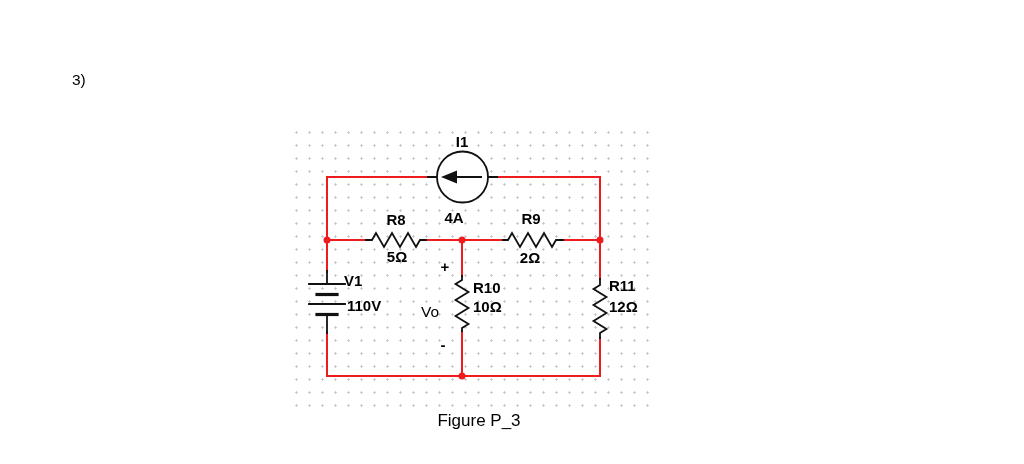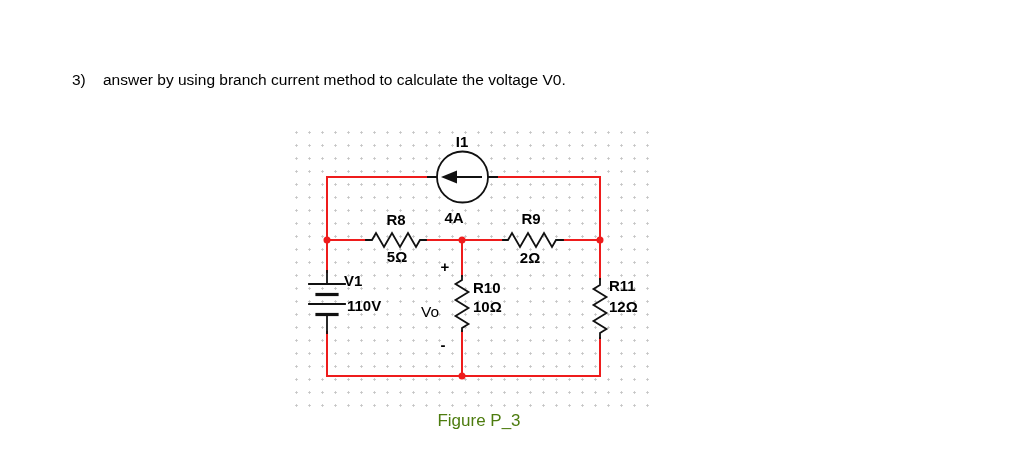--- a/index.html
+++ b/index.html
@@ -29,32 +29,31 @@
 
   .lbl {
     font-family: "Liberation Sans", sans-serif;
     font-weight: bold; font-size: 15px; fill: #000000;
   }
   .lbl-vo { font-weight: normal; font-size: 15.5px; }
   .lbl-sign { font-size: 15px; }
 
   .caption {
     position: absolute; left: 379px; top: 411px; width: 200px;
-    text-align: center; font-size: 17px; color: #4d7c0f;
+    text-align: center; font-size: 17px; color: #000000;
   }
 </style>
 </head>
 <body>
 
 <div class="page">
 
   <div class="problem">
     <div class="pnum">3)</div>
     <div class="ptext">
-      <div class="pline">answer by using branch current method to calculate the voltage V0.</div>
     </div>
   </div>
 
   <div class="gridbg"></div>
 
   <svg class="schematic" width="1024" height="464" viewBox="0 0 1024 464">
 
     <g fill="none" stroke-width="2" stroke-linecap="square" stroke="#ee1c1c">
       <path d="M433,177 L327,177 L327,272"></path>
       <path d="M492,177 L600,177 L600,279"></path>

